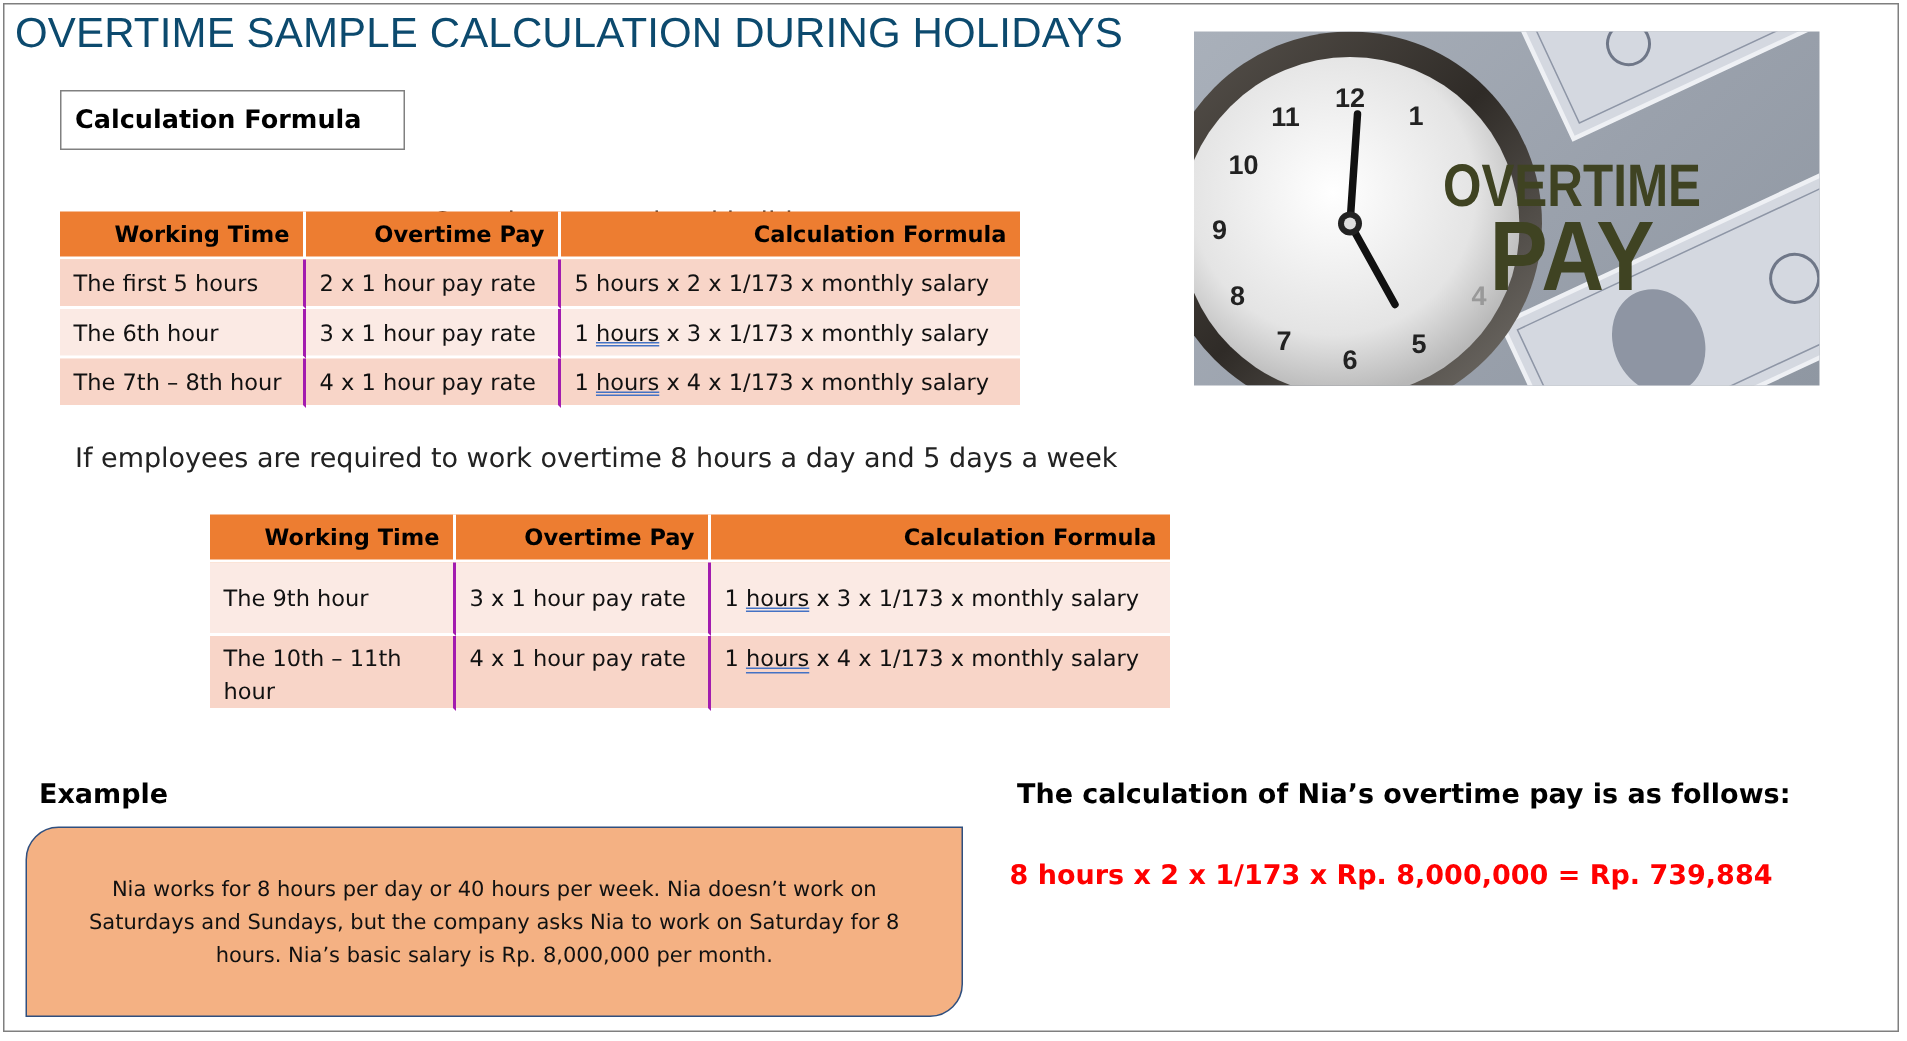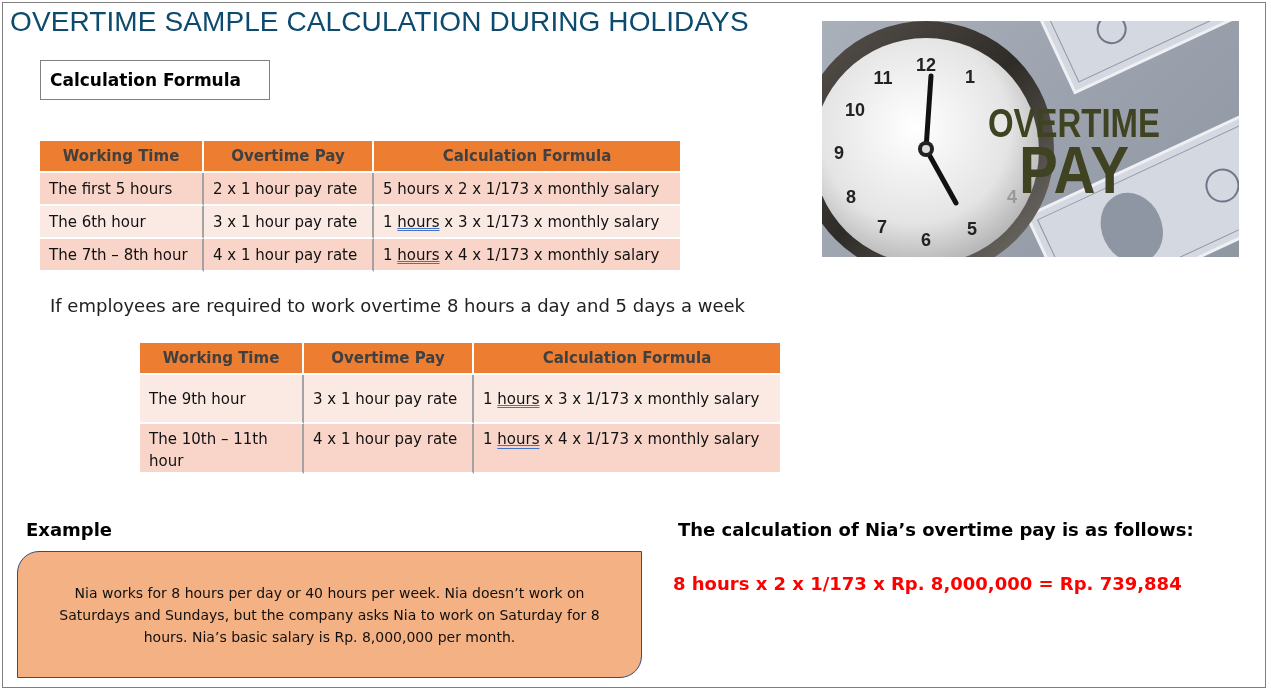--- a/index.html
+++ b/index.html
@@ -2,30 +2,30 @@
 <html><head>
 <meta charset="utf-8">
 <style>
   html, body { margin:0; padding:0; background:#ffffff; }
   body { width:1271px; height:694px; position:relative; overflow:hidden; font-family:"Liberation Sans", sans-serif; color:#000; }
   .frame { position:absolute; left:2px; top:2px; width:1264px; height:686px; border:1.5px solid #7f7f7f; box-sizing:border-box; }
   .title { position:absolute; left:10px; top:6px; font-family:"Liberation Sans", sans-serif; font-weight:normal; font-size:28px; letter-spacing:0.1px; color:#0c4a6e; white-space:nowrap; }
   .label-box { position:absolute; left:40px; top:60px; width:230px; height:40px; border:1px solid #808080; box-sizing:border-box; font-family:"DejaVu Sans", sans-serif; font-weight:bold; font-size:17px; line-height:38px; padding-left:9px; white-space:nowrap; }
   .subtitle { position:absolute; font-family:"DejaVu Sans", sans-serif; font-size:18px; color:#222; white-space:nowrap; }
   table.ot { position:absolute; border-collapse:separate; border-spacing:0; font-family:"DejaVu Sans", sans-serif; font-size:15px; color:#111; }
-  table.ot th { background:#ed7d31; color:#404040; font-weight:bold; text-align:center; padding:0 9px; height:30px; border-right:2px solid #fff; border-bottom:2px solid #fff; white-space:nowrap; }
-  table.ot td { padding:0 9px; border-right:2px solid #a3a3a3; border-bottom:2px solid #fff; vertical-align:middle; white-space:nowrap; }
+  table.ot th { background:#ed7d31; color:#000000; font-weight:bold; text-align:right; padding:0 9px; height:30px; border-right:2px solid #fff; border-bottom:2px solid #fff; white-space:nowrap; }
+  table.ot td { padding:0 9px; border-right:2px solid #a21caf; border-bottom:2px solid #fff; vertical-align:middle; white-space:nowrap; }
   table.ot th:last-child, table.ot td:last-child { border-right:none; }
   table.ot tr.odd td { background:#f8d5c8; }
   table.ot tr.even td { background:#fbeae4; }
   .sp { text-decoration:underline; text-decoration-style:double; text-decoration-color:#4472c4; }
   .section-h { position:absolute; font-family:"DejaVu Sans", sans-serif; font-weight:bold; font-size:18px; white-space:nowrap; }
   .example-box { position:absolute; left:17px; top:551px; width:625px; height:127px; background:#f4b183; border:1.5px solid #2f4f7f; box-sizing:border-box; border-radius:22px 0 22px 0; display:flex; align-items:center; justify-content:center; text-align:center; padding:0 20px; font-family:"DejaVu Sans", sans-serif; font-size:14px; line-height:22px; color:#111; }
   .result { position:absolute; left:673px; top:573px; font-family:"DejaVu Sans", sans-serif; font-weight:bold; font-size:18px; color:#ff0000; white-space:nowrap; }
-  .hero { position:absolute; left:822px; top:21px; width:417px; height:236px; overflow:hidden; background:linear-gradient(135deg,#a9b0ba 0%,#9aa1ac 55%,#8f97a2 100%); }
+  .hero { position:absolute; left:796px; top:21px; width:417px; height:236px; overflow:hidden; background:linear-gradient(135deg,#a9b0ba 0%,#9aa1ac 55%,#8f97a2 100%); }
 </style>
 </head>
 <body>
 
 <div class="frame"></div>
 
 <div class="title">OVERTIME SAMPLE CALCULATION DURING HOLIDAYS</div>
 
 <div class="label-box">Calculation Formula</div>
 

